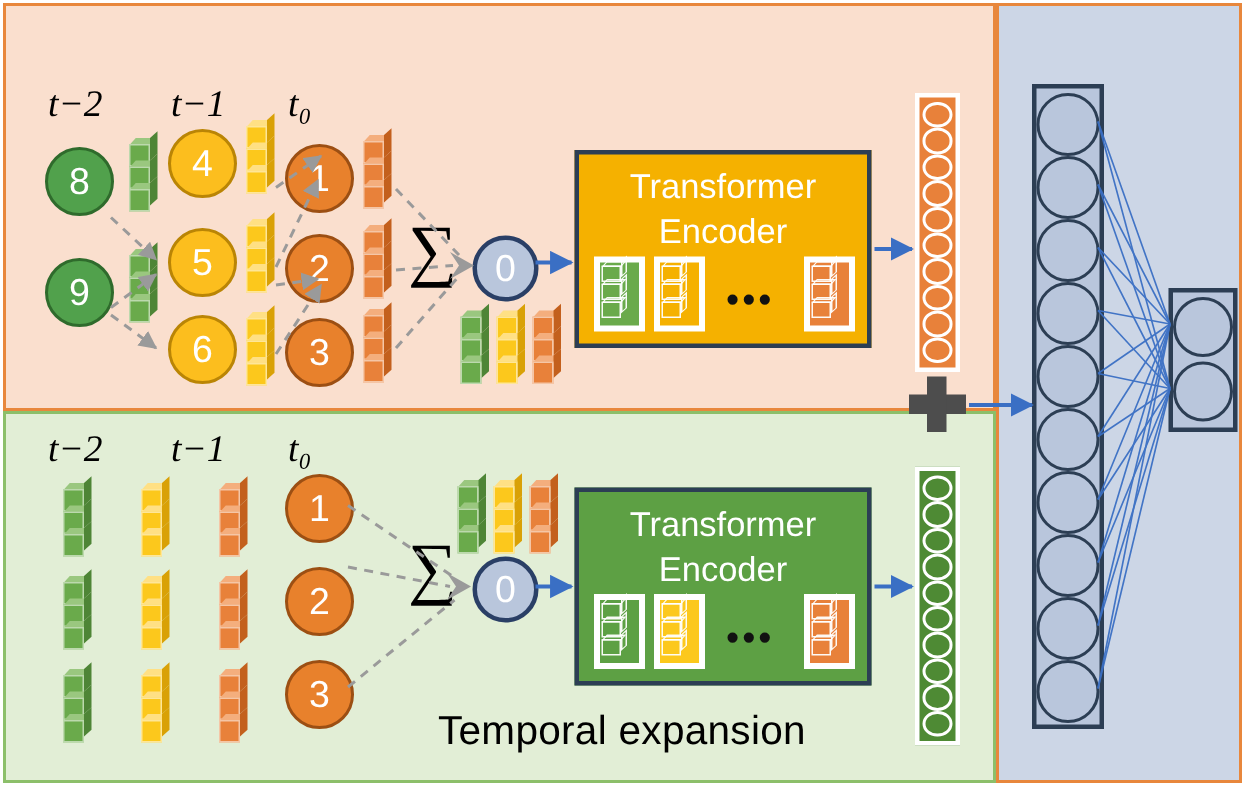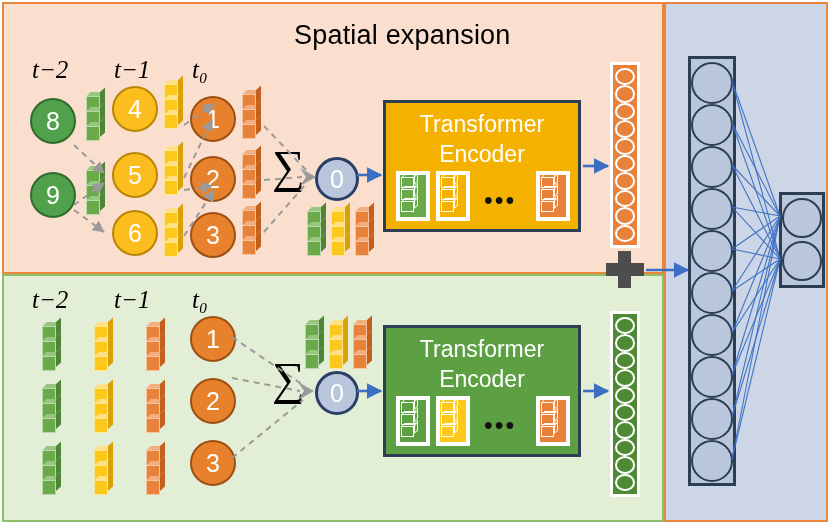--- a/index.html
+++ b/index.html
@@ -64,21 +64,20 @@
 
   svg.ov{position:absolute;left:0;top:0;width:830px;height:524px;pointer-events:none;}
   .plus{position:absolute;background:#4d4d4d;}
 </style>
 </head>
 <body>
 
 <div id="root">
 
   <div class="panel" id="spatial-panel">
-    <div class="title" style="left:290px;top:16px;">Spatial expansion</div>
 
     <div class="tlabel" style="left:28px;top:52px;">
       <span>t−2</span>
     </div>
     <div class="tlabel" style="left:110px;top:52px;">
       <span>t−1</span>
     </div>
     <div class="tlabel" style="left:188px;top:52px;">
       <span>t₀</span>
     </div>
@@ -382,20 +381,21 @@
       <div class="c"></div>
     <div class="c"></div>
       <div class="c"></div>
     <div class="c"></div>
       <div class="c"></div>
     <div class="c"></div>
       <div class="c"></div>
   </div>
 
   <div class="panel" id="temporal-panel">
+    <div class="title" style="left:288px;top:196px;">Temporal expansion</div>
 
     <div class="tlabel" style="left:28px;top:10px;">
       <span>t−2</span>
     </div>
     <div class="tlabel" style="left:110px;top:10px;">
       <span>t−1</span>
     </div>
     <div class="tlabel" style="left:188px;top:10px;">
       <span>t₀</span>
     </div>

